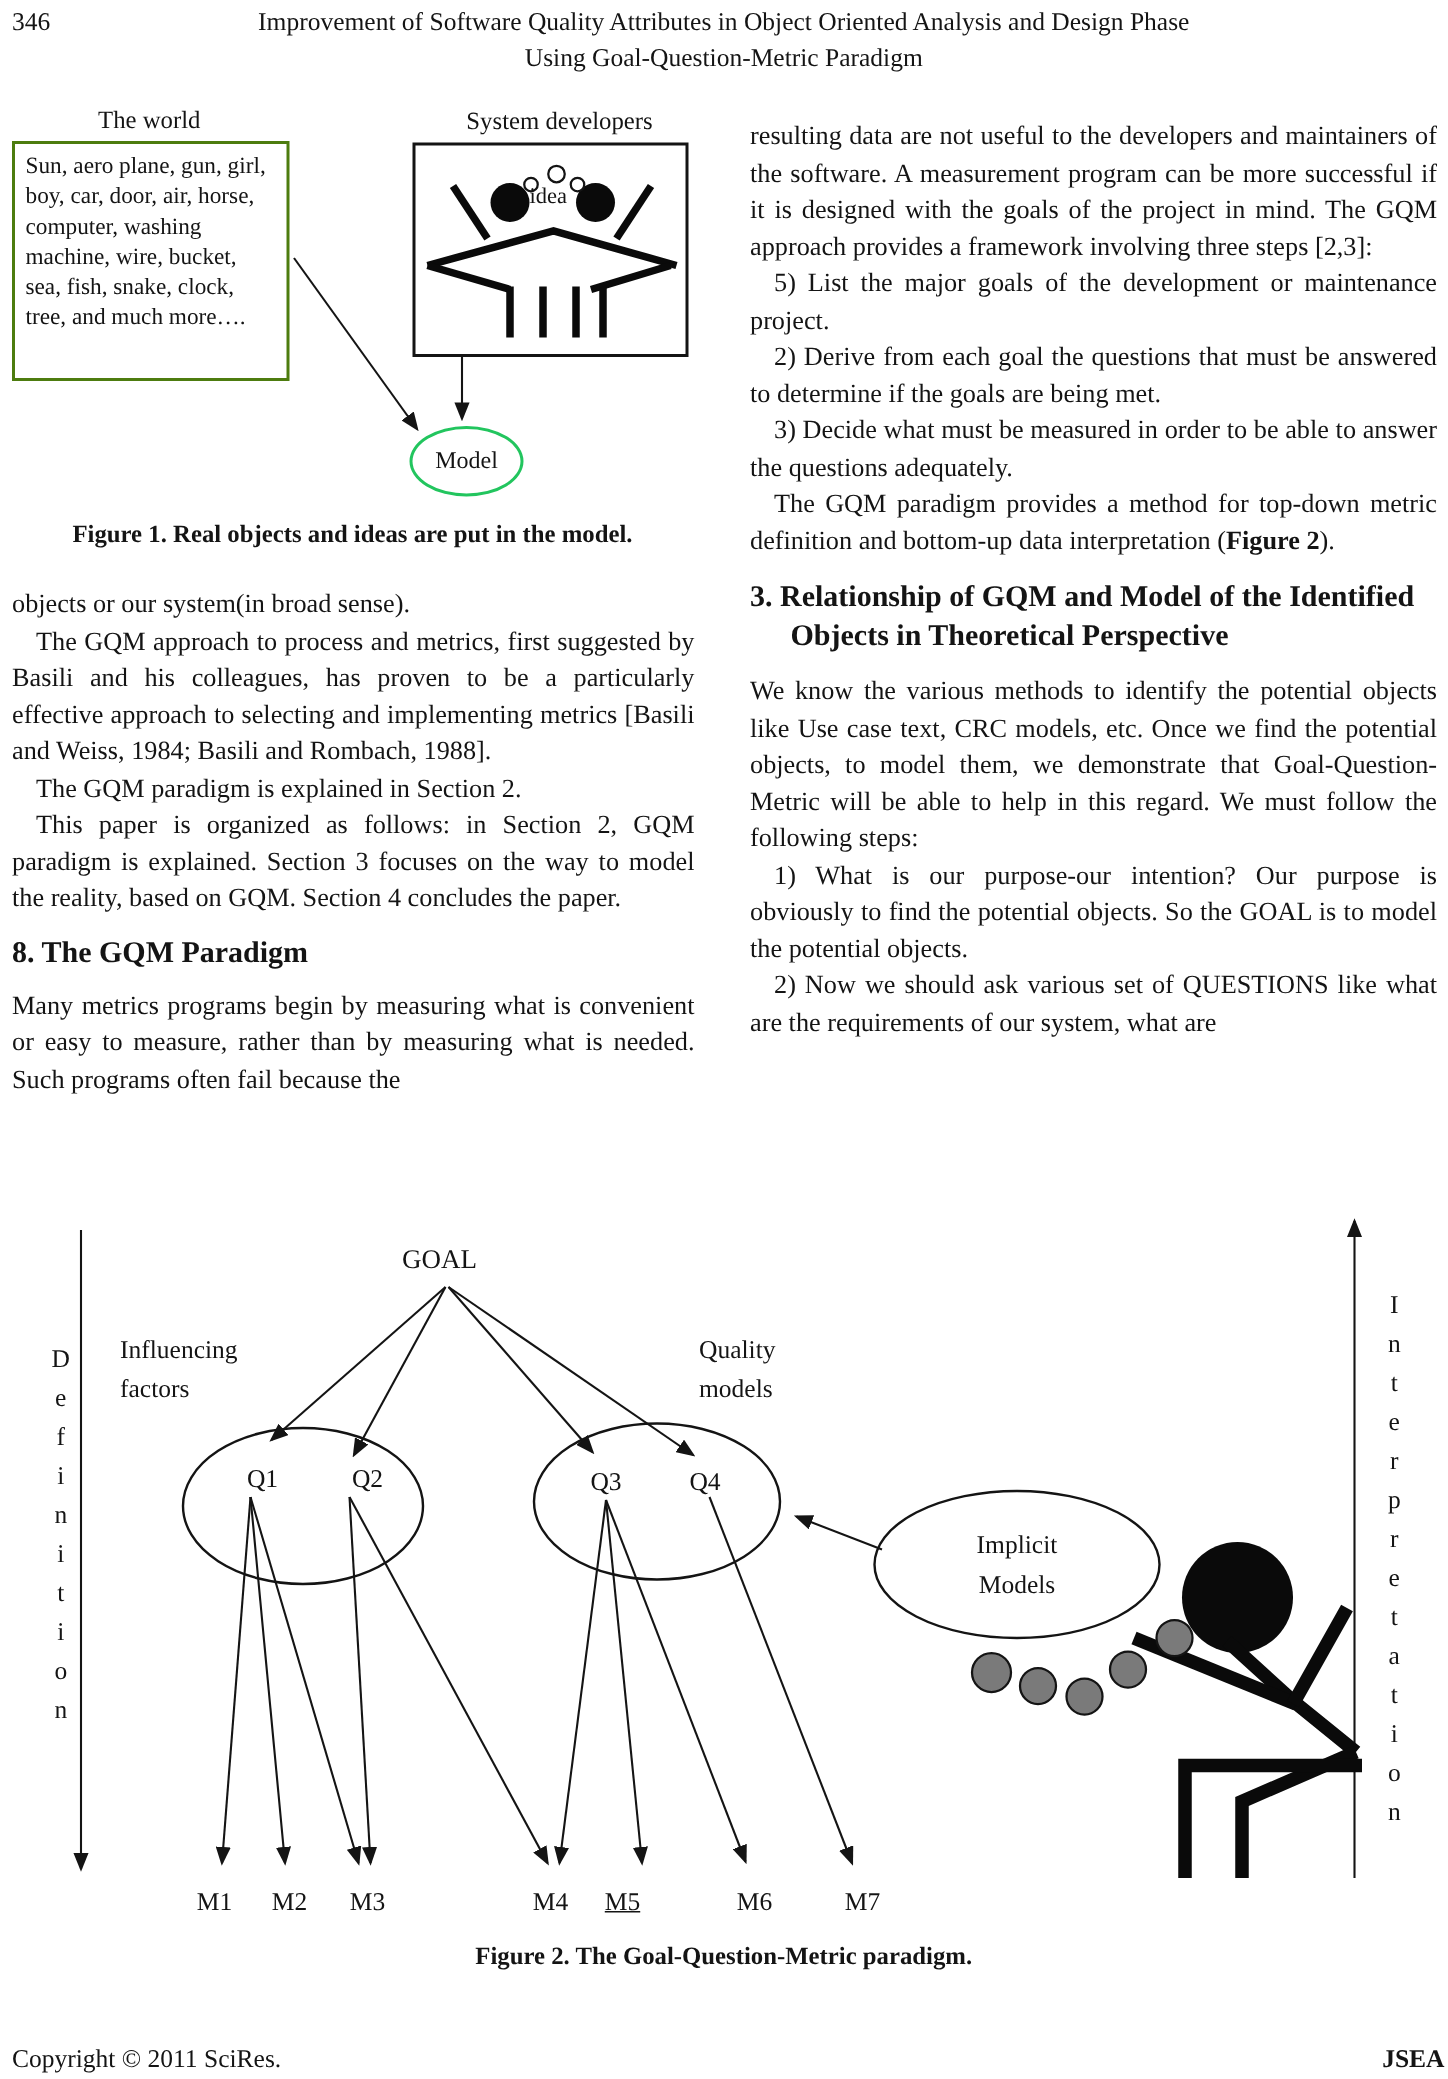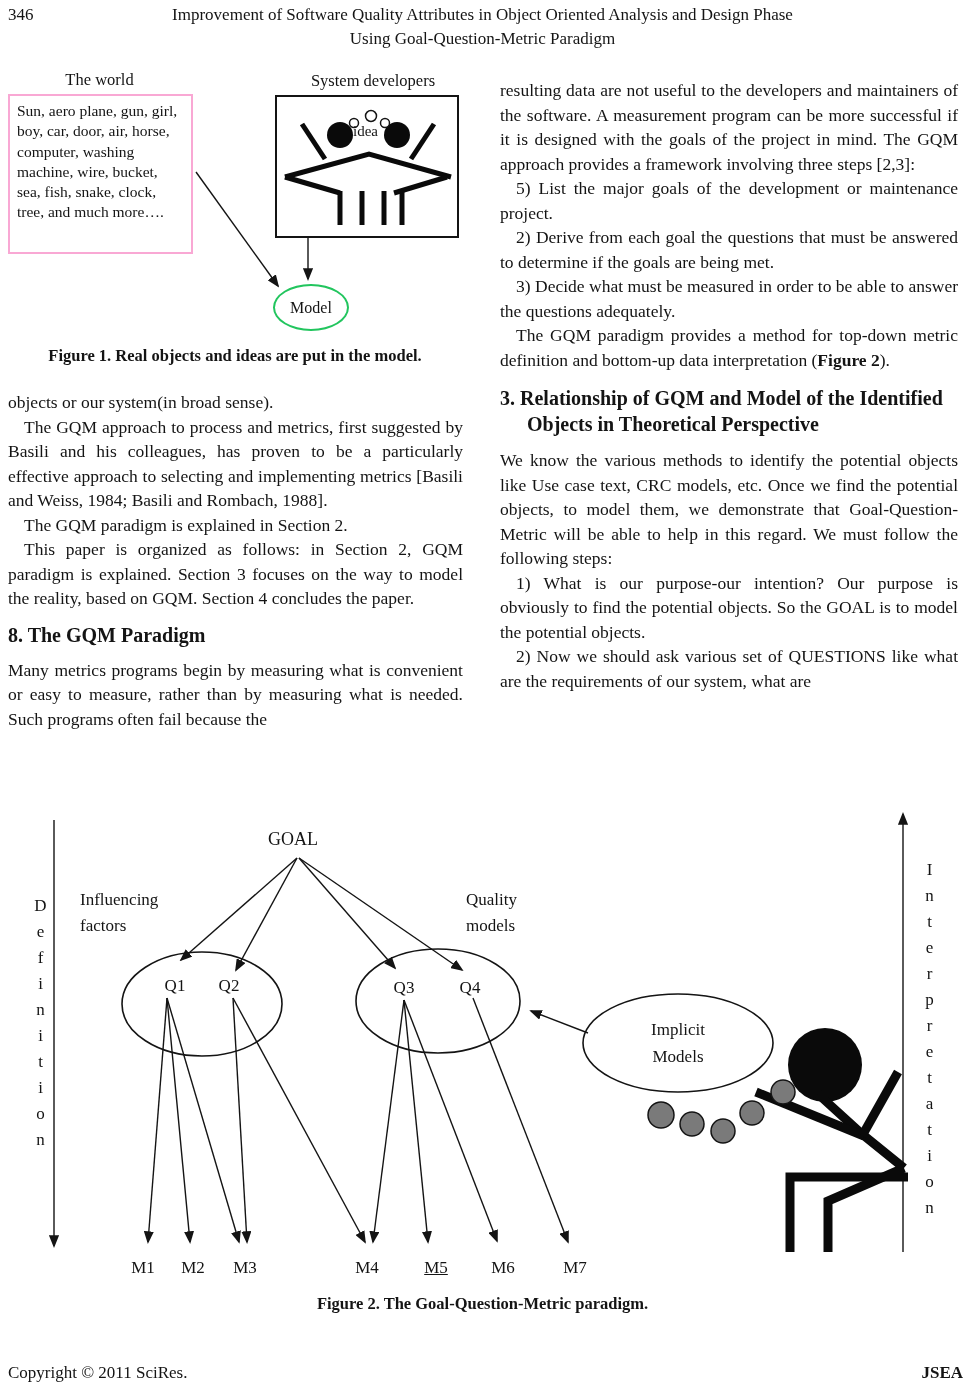--- a/index.html
+++ b/index.html
@@ -14,21 +14,21 @@
   
   .col{font-size:17.5px;line-height:24.5px;text-align:justify;}
   .col p{margin:0;}
   .col p.ind{text-indent:16px;}
   .h2{font-size:20px;font-weight:bold;margin:11px 0 10px 0;text-align:left;line-height:26px;}
   .h3{font-size:20px;font-weight:bold;margin:13px 0 11px 0;text-align:left;line-height:26px;
       padding-left:27px;text-indent:-27px;}
   
   #fig1{left:0;top:68px;width:470px;height:304px;}
   .boxlabel{font-size:16.5px;}
-  #worldBox{left:8px;top:26px;width:167px;height:146px;border:2px solid #f9a8d4;
+  #worldBox{left:8px;top:26px;width:167px;height:146px;border:2px solid #4d7c0f;
             padding:5px 7px;font-size:15.5px;line-height:20.3px;text-align:left;}
   #devBox{left:275px;top:27px;width:180px;height:139px;border:2px solid #141414;}
   #ideaLabel{left:76px;top:26px;font-size:15px;}
   #modelEllipse{left:273px;top:216px;width:72px;height:43px;border:2px solid #22c55e;
                 border-radius:50%;font-size:16px;line-height:43px;text-align:center;}
   .figcap{font-size:16.5px;font-weight:bold;}
   
   #fig2{left:0;top:800px;width:880px;height:492px;}
   .f2label{position:absolute;font-size:17px;}
   .vtext{position:absolute;writing-mode:vertical-lr;text-orientation:upright;
@@ -169,29 +169,29 @@
         <circle cx="783" cy="292" r="12" fill="#7a7a7a" stroke="#141414" stroke-width="1.5"></circle>
       </g>
     </svg>
 
     <div class="f2label center" style="left:258px;top:29px;width:70px;font-size:18px;">GOAL</div>
     <div class="f2label" style="left:80px;top:87px;width:100px;line-height:26px;">Influencing factors</div>
     <div class="f2label" style="left:466px;top:87px;width:80px;line-height:26px;">Quality models</div>
     <div class="f2label center" style="left:628px;top:216px;width:100px;line-height:27px;">Implicit Models</div>
 
     <div class="f2label center" style="left:158px;top:176px;width:34px;">Q1</div>
-    <div class="f2label center" style="left:212px;top:176px;width:34px;">Q2</div>
+    <div class="f2label center" style="left:228px;top:176px;width:34px;">Q2</div>
     <div class="f2label center" style="left:387px;top:178px;width:34px;">Q3</div>
     <div class="f2label center" style="left:453px;top:178px;width:34px;">Q4</div>
 
     <div class="f2label center" style="left:128px;top:458px;width:30px;">M1</div>
     <div class="f2label center" style="left:178px;top:458px;width:30px;">M2</div>
     <div class="f2label center" style="left:230px;top:458px;width:30px;">M3</div>
     <div class="f2label center" style="left:352px;top:458px;width:30px;">M4</div>
-    <div class="f2label center" style="left:421px;top:458px;width:30px;text-decoration:underline;">M5</div>
+    <div class="f2label center" style="left:400px;top:458px;width:30px;text-decoration:underline;">M5</div>
     <div class="f2label center" style="left:488px;top:458px;width:30px;">M6</div>
     <div class="f2label center" style="left:560px;top:458px;width:30px;">M7</div>
 
     <div class="vtext" style="left:30px;top:96px;">Definition</div>
     <div class="vtext" style="left:919px;top:60px;">Interpretation</div>
   </div>
 
   <div class="abs figcap center" style="left:0;top:1294px;width:965px;">Figure 2. The Goal-Question-Metric paradigm.</div>
 
   <div class="abs footerL">Copyright © 2011 SciRes.</div>

